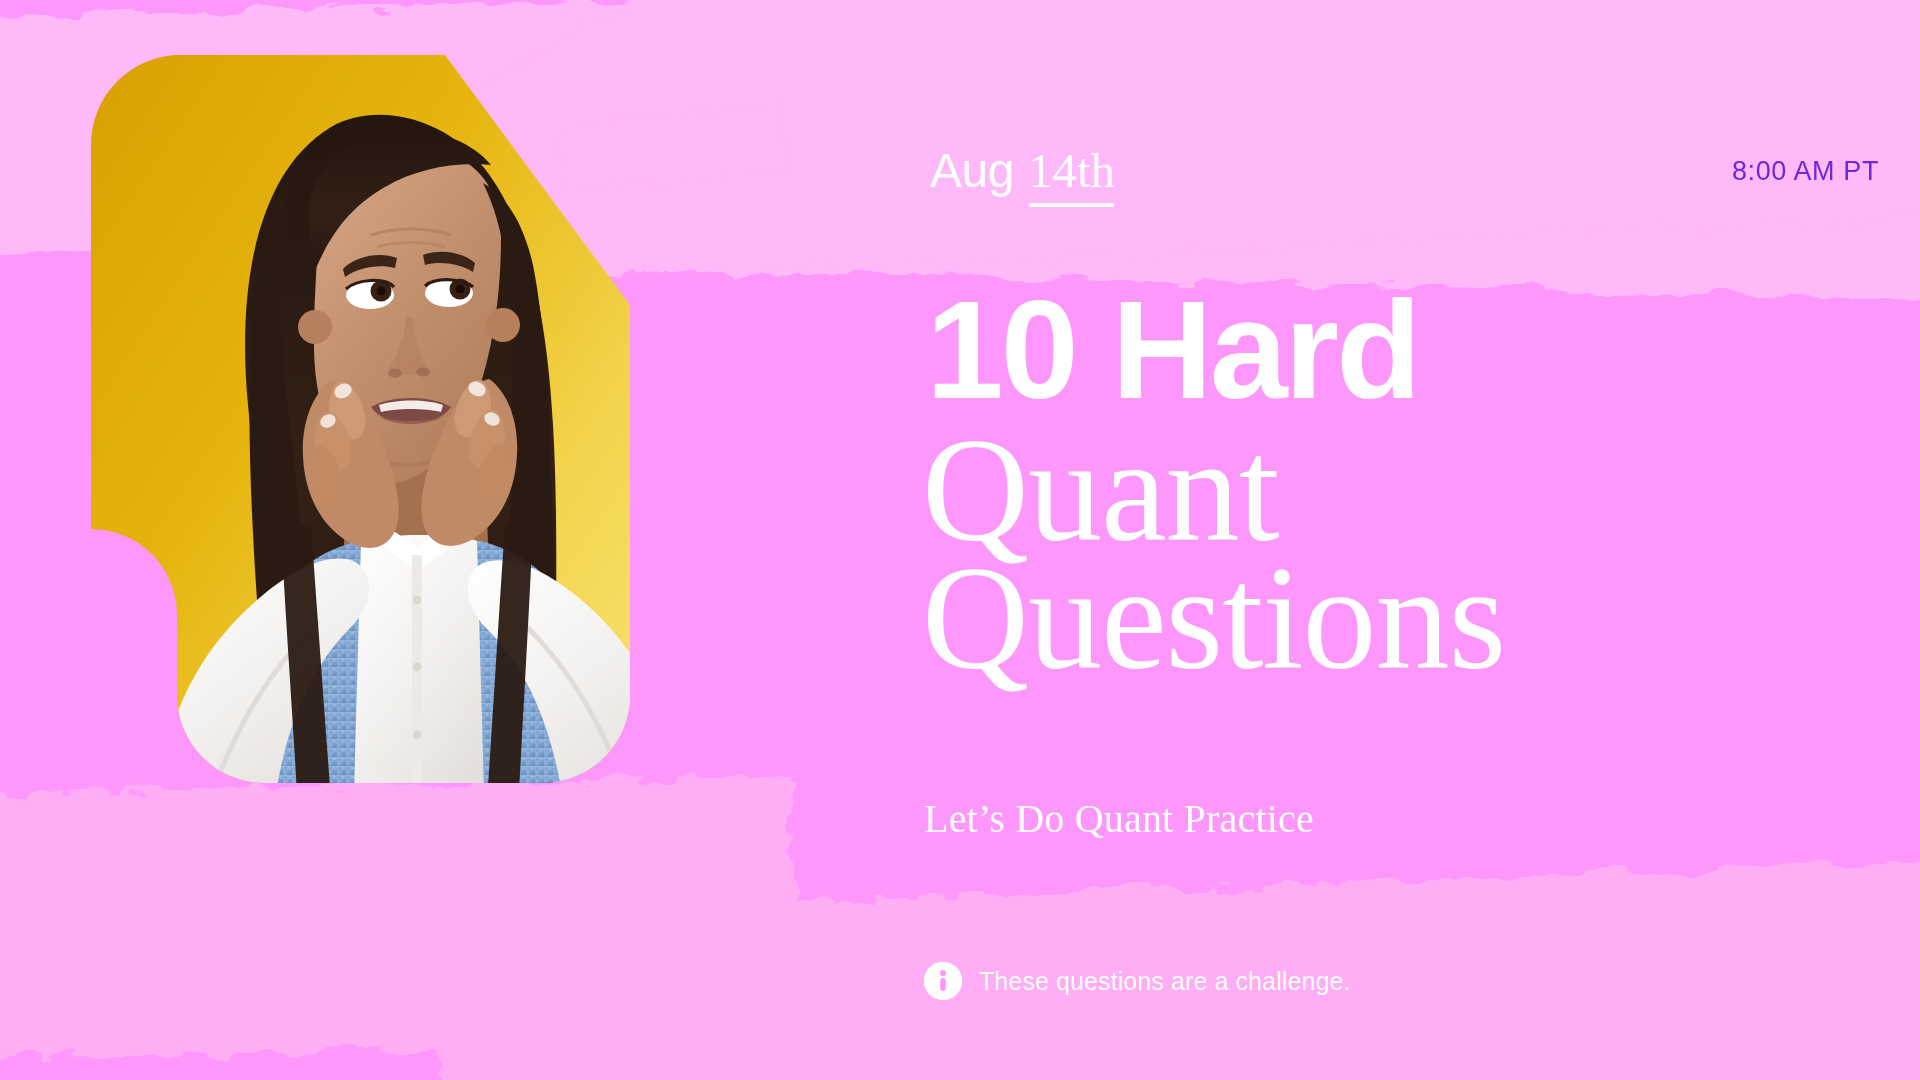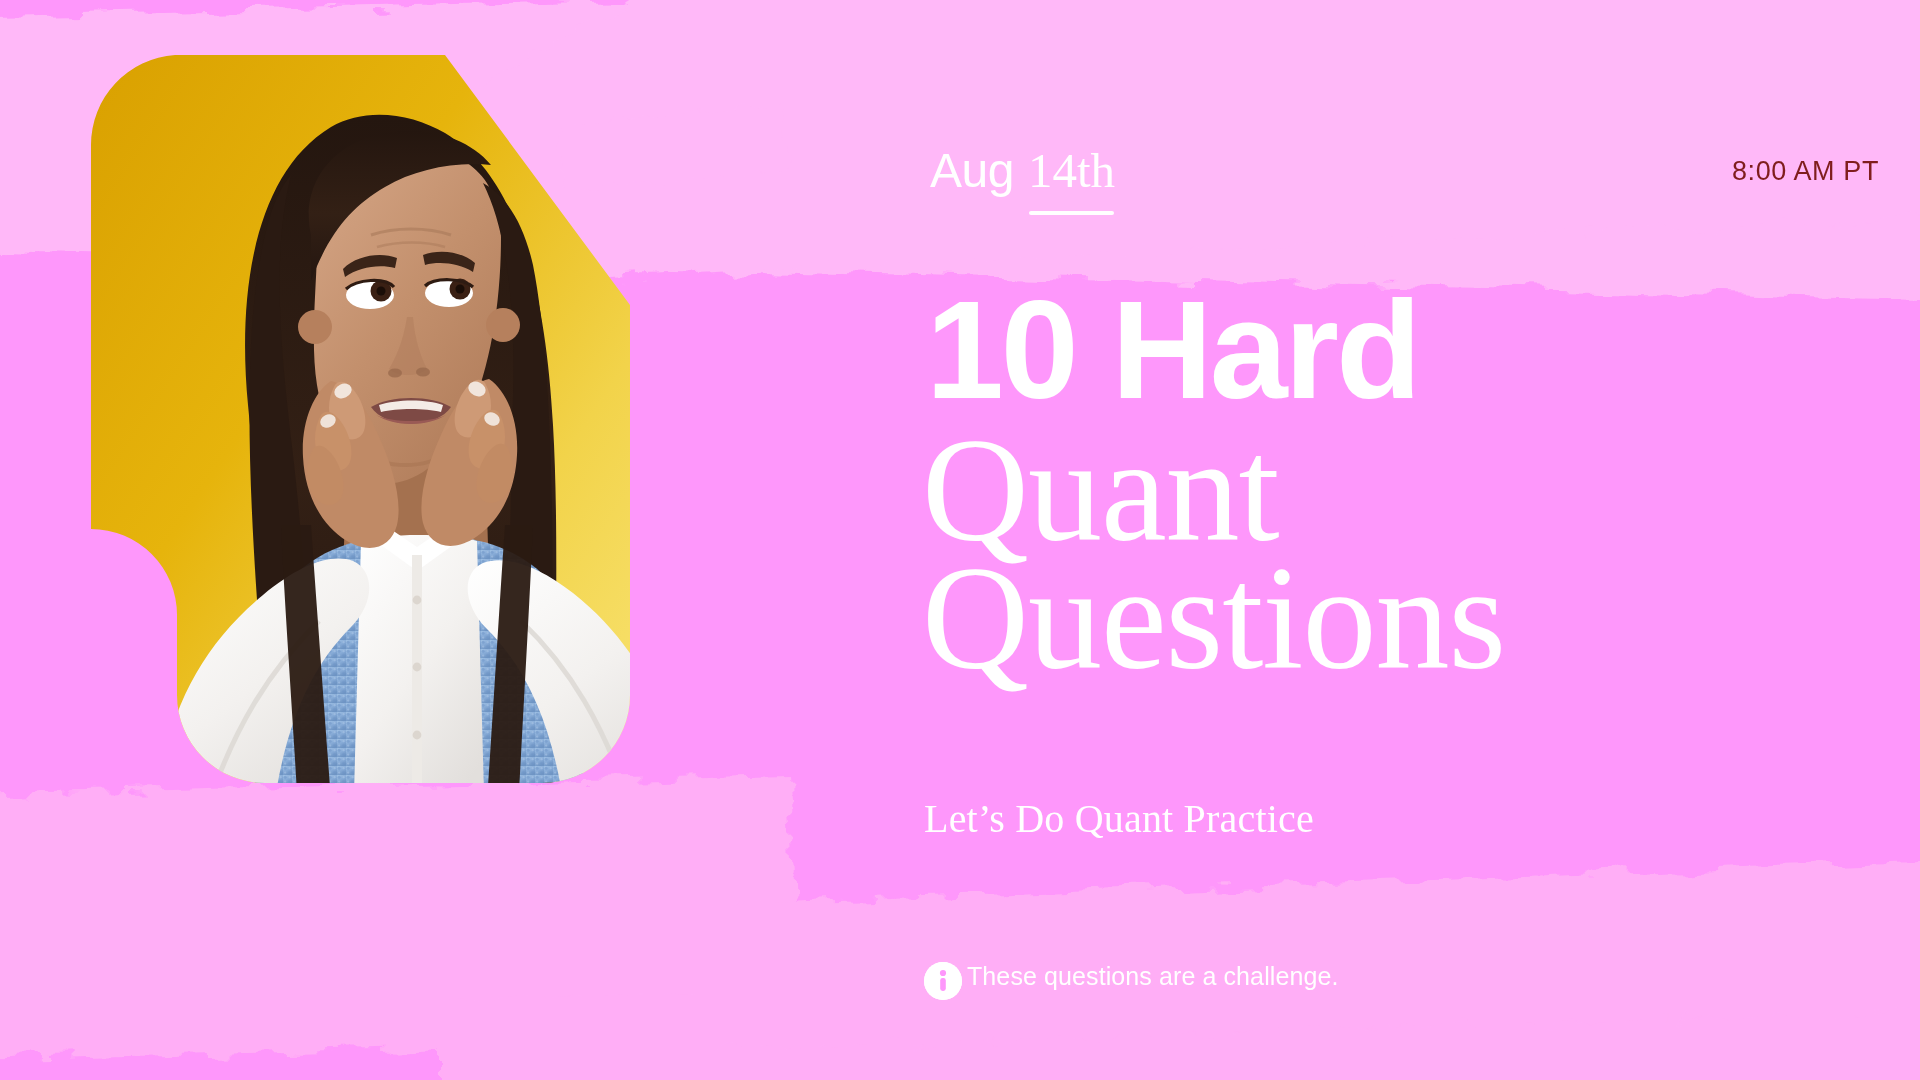--- a/index.html
+++ b/index.html
@@ -47,35 +47,35 @@
     position:absolute; left:68px; top:0;
     display:flex; align-items:baseline; gap:14px;
     color:#ffffff;
     white-space:nowrap;
   }
   #date-month {
     font-family:"Liberation Sans", sans-serif;
     font-size:48px; font-weight:500; letter-spacing:-.5px;
     line-height:1;
   }
-  #date-day-wrap { position:relative; display:inline-block; padding-bottom:20px; }
+  #date-day-wrap { position:relative; display:inline-block; padding-bottom:12px; }
   #date-day {
     font-family:"Liberation Serif", serif;
     font-size:49px; font-weight:400; line-height:1;
     display:inline-block;
   }
   #date-underline {
     position:absolute; left:1px; right:1px; bottom:0;
     height:4px; background:#ffffff; border-radius:2px;
   }
   #time-text {
     position:absolute; right:41px; top:10px;
     font-family:"Liberation Sans", sans-serif;
     font-size:27px; font-weight:500; letter-spacing:.6px;
-    color:#7f1d1d; white-space:nowrap;
+    color:#6d28d9; white-space:nowrap;
   }
 
   
   #headline { position:absolute; left:2px; top:280px; width:1058px; }
   .line-sans {
     font-family:"Liberation Sans", sans-serif;
     font-weight:700;
     font-size:140px;
     line-height:1.0;
     letter-spacing:-3px;
@@ -98,21 +98,21 @@
     position:absolute; left:62px; top:795px;
     font-family:"Liberation Serif", serif;
     font-size:40px; font-weight:400;
     color:#ffffff; letter-spacing:.2px;
     white-space:nowrap;
   }
 
   
   #footer-note {
     position:absolute; left:62px; top:962px;
-    display:flex; align-items:flex-start; gap:5px;
+    display:flex; align-items:center; gap:17px;
   }
   #info-icon {
     width:38px; height:38px; flex:0 0 38px;
     border-radius:50%;
     background:#ffffff;
     display:flex; align-items:center; justify-content:center;
   }
   #info-icon svg { display:block; }
   #footer-text {
     font-family:"Liberation Sans", sans-serif;

